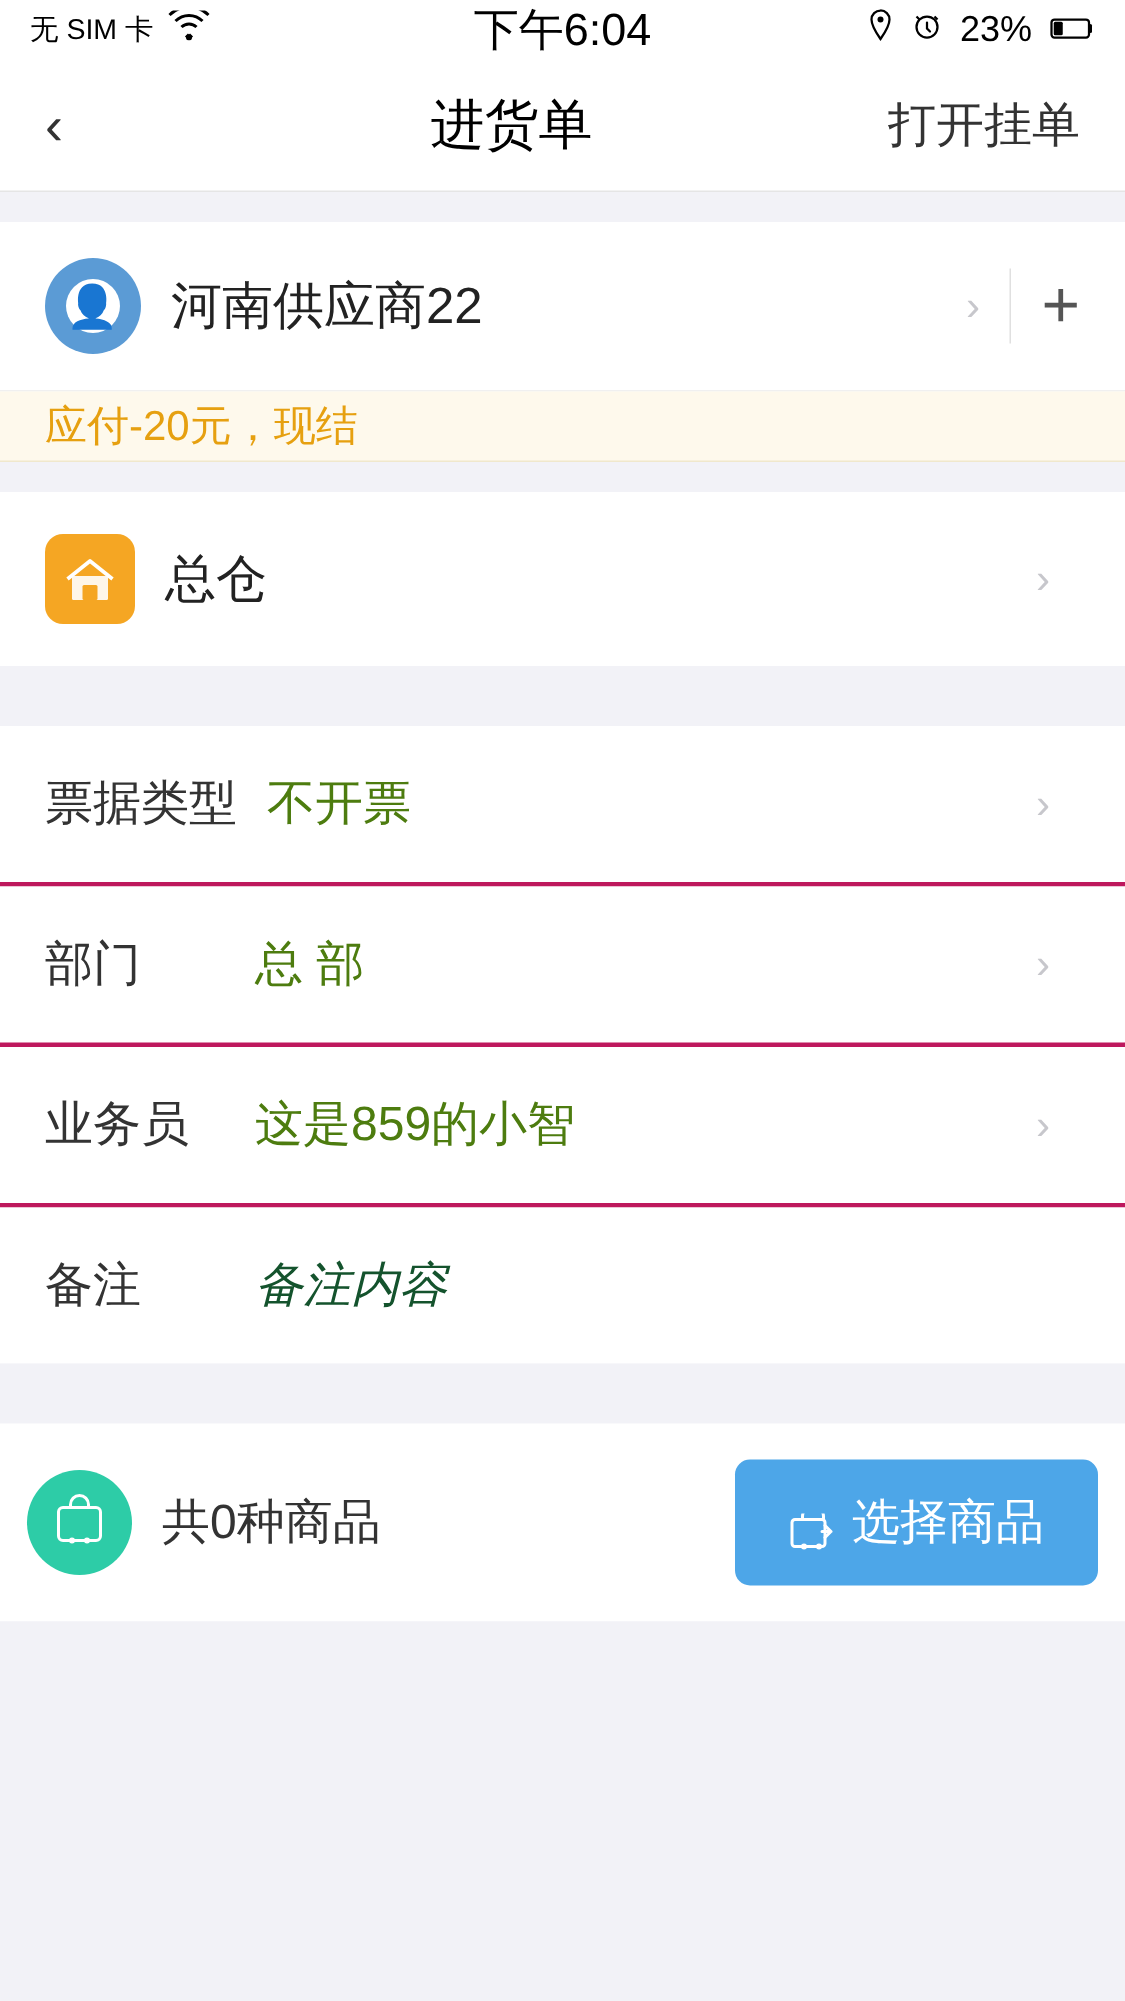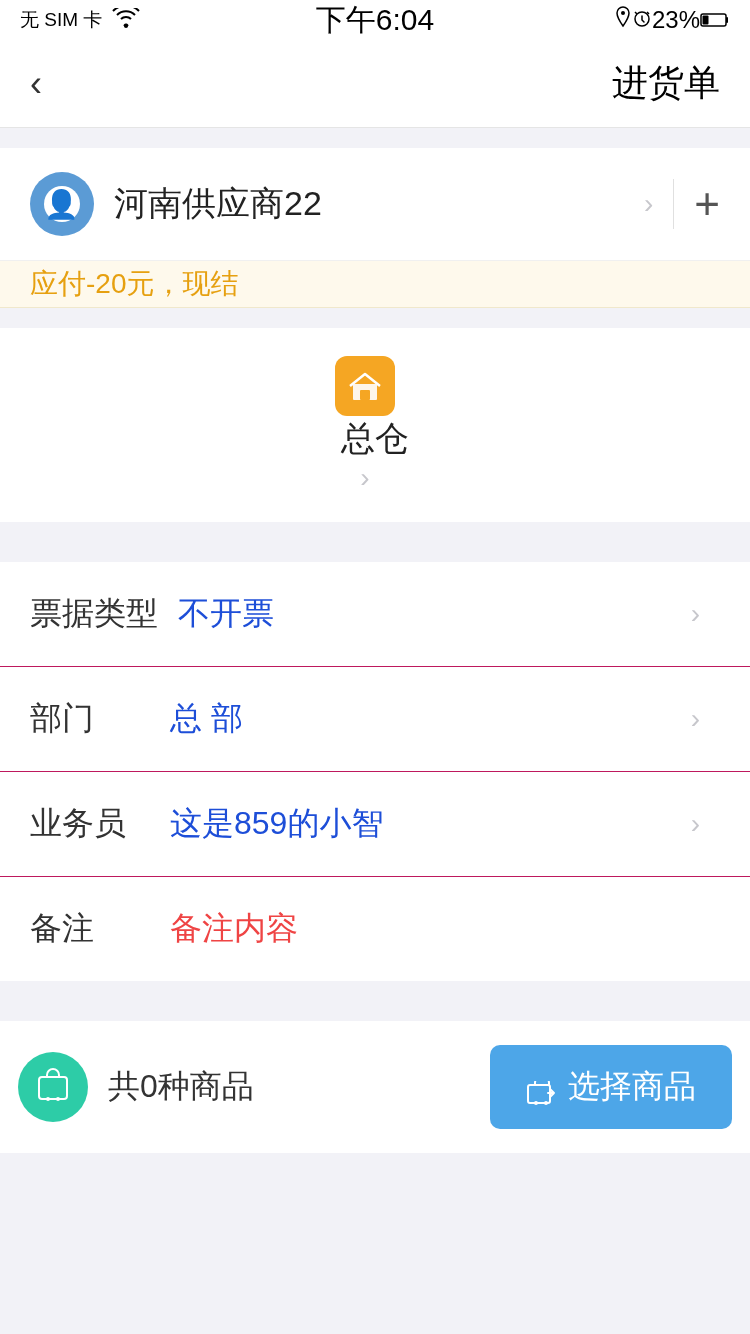--- a/index.html
+++ b/index.html
@@ -33,21 +33,21 @@
     .status-center {
       font-size: 30px;
       font-weight: 500;
       position: absolute;
       left: 50%;
       transform: translateX(-50%);
     }
     .status-right {
       display: flex;
       align-items: center;
-      gap: 0;
+      gap: 12px;
       font-size: 24px;
     }
 
     
     .nav-bar {
       width: 100%;
       height: 88px;
       background: #fff;
       display: flex;
       align-items: center;
@@ -141,21 +141,20 @@
       color: #e6a010;
       border-bottom: 1px solid #f0e8cc;
     }
 
     
     .warehouse-row {
       display: flex;
       align-items: center;
       padding: 28px 30px;
       background: #fff;
-      flex-direction: column;
     }
     .warehouse-icon-wrap {
       width: 60px;
       height: 60px;
       border-radius: 12px;
       background: #f5a623;
       display: flex;
       align-items: center;
       justify-content: center;
       margin-right: 20px;
@@ -170,43 +169,44 @@
     
     .form-section {
       background: #fff;
       margin-top: 20px;
     }
     .form-row {
       display: flex;
       align-items: center;
       padding: 30px 30px;
       background: #fff;
-      border-bottom: 1px solid #be185d;
+      border-bottom: 3px solid #be185d;
       min-height: 90px;
     }
     .form-row:last-child {
       border-bottom: none;
     }
     .form-label {
       font-size: 32px;
       color: #333;
       min-width: 120px;
       flex-shrink: 0;
     }
     .form-value {
       flex: 1;
       font-size: 32px;
-      color: #1d4ed8;
+      color: #4d7c0f;
       padding-left: 20px;
     }
     .form-placeholder {
       flex: 1;
       font-size: 32px;
-      color: #ef4444;
+      color: #14532d;
       padding-left: 20px;
+      font-style: italic;
     }
 
     
     .collapse-row {
       background: #fff;
       display: flex;
       align-items: center;
       justify-content: center;
       padding: 24px;
       border-top: 1px solid #efefef;
@@ -297,20 +297,21 @@
         <rect x="2.5" y="3.5" width="6" height="9" rx="1" fill="#000"></rect>
         <path d="M27 6v4" stroke="#000" stroke-width="2" stroke-linecap="round"></path>
       </svg>
     </span>
   </div>
 </div>
 
 <div class="nav-bar">
   <span class="nav-back">‹</span>
   <span class="nav-title">进货单</span>
+  <span class="nav-action">打开挂单</span>
 </div>
 
 <div class="section-gap"></div>
 
 <div class="card-section">
   <div class="supplier-row">
     <div class="supplier-avatar">
       <div class="supplier-avatar-inner">
         <span class="person-icon">👤</span>
       </div>

